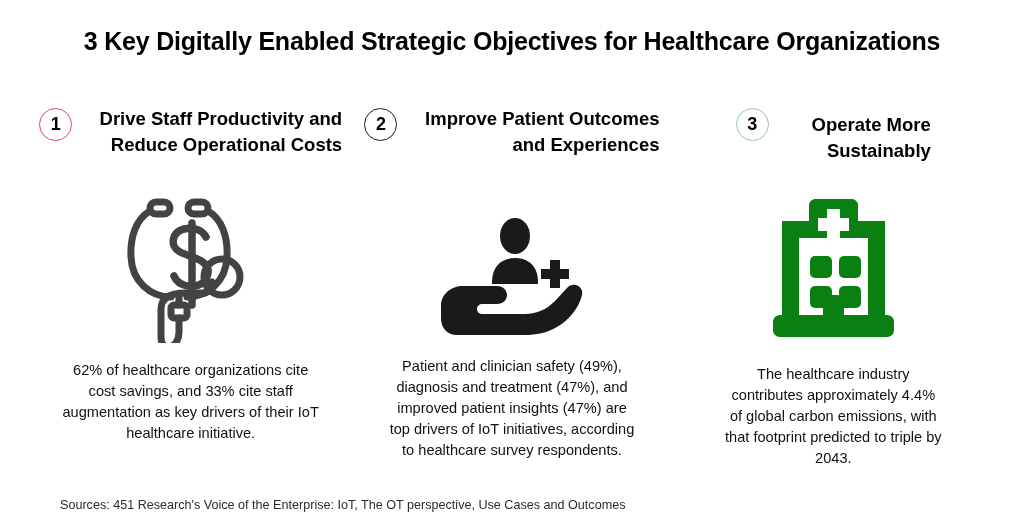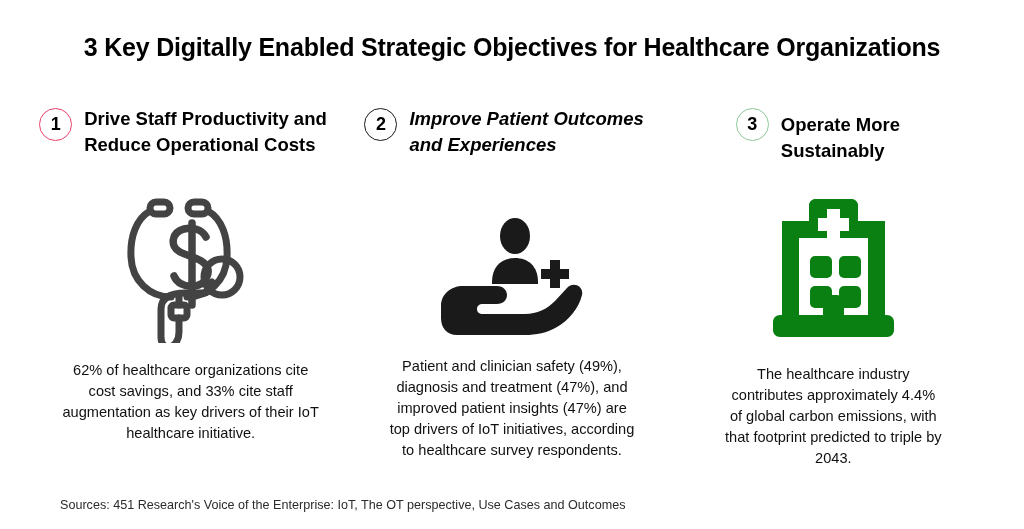--- a/index.html
+++ b/index.html
@@ -14,21 +14,21 @@
     overflow: hidden;
     font-family: "Liberation Sans", sans-serif;
     color: #111111;
     -webkit-font-smoothing: antialiased;
   }
 
   
   .page-title {
     position: absolute;
     left: 0;
-    top: 33px;
+    top: 27px;
     width: 1024px;
     text-align: center;
     font-size: 25px;
     font-weight: bold;
     letter-spacing: -0.2px;
     color: #000000;
   }
 
   
   .columns {
@@ -72,27 +72,27 @@
     margin-top: 16px;
   }
   .col-1 .num-circle { border-color: #e8416b; }
   .col-2 .num-circle { border-color: #1a1a1a; }
   .col-3 .num-circle { border-color: #8ec89b; }
 
   .head-text {
     font-size: 18.5px;
     font-weight: bold;
     line-height: 1.42;
-    text-align: left;
+    text-align: right;
     color: #000000;
     margin-left: 12px;
     margin-top: 14px;
   }
   .col-1 .head-text { max-width: 258px; }
-  .col-2 .head-text { max-width: 250px; font-style: italic; }
+  .col-2 .head-text { max-width: 250px; }
   .col-3 .head-text { max-width: 150px; margin-top: 20px; }
 
   
   .icon-wrap {
     height: 175px;
     display: flex;
     align-items: center;
     justify-content: center;
     margin-top: 10px;
   }

